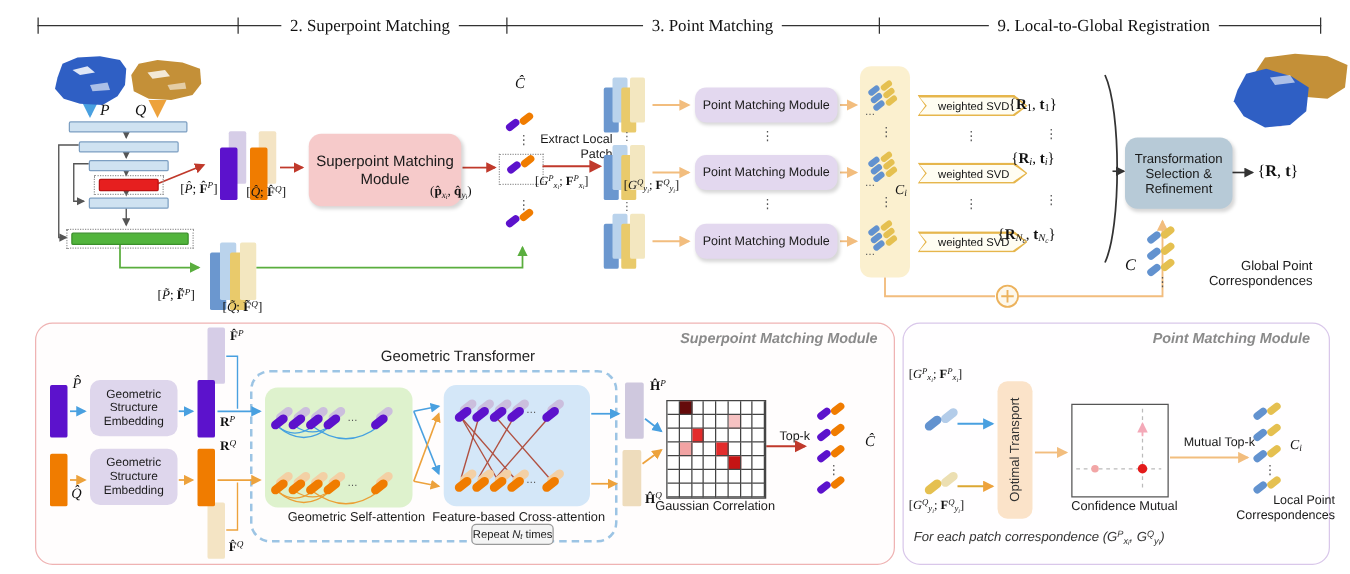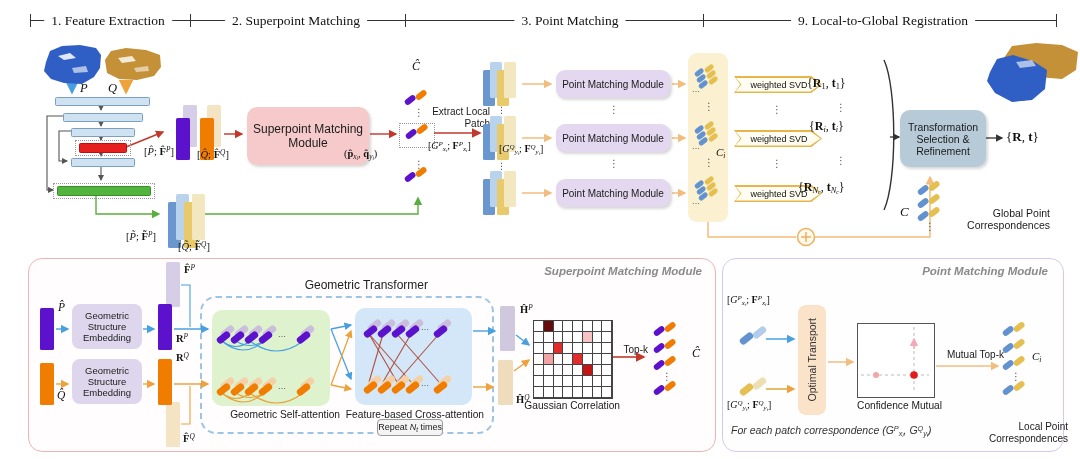--- a/index.html
+++ b/index.html
@@ -199,21 +199,20 @@
 
     <g fill="none">
       <path d="M914,327 V392" stroke="#bbb" stroke-width="1" stroke-dasharray="3,3"></path>
       <path d="M861,375 H929" stroke="#bbb" stroke-width="1" stroke-dasharray="3,3"></path>
       <path d="M914,349 V339" stroke="#f4a9b8" stroke-width="1.4" marker-end="url(#m-salmon)"></path>
       <circle cx="876" cy="375" r="3" fill="#f2a6a6"></circle>
       <circle cx="914" cy="375" r="3.8" fill="#e31b1b"></circle>
     </g>
   </svg>
 
-  <span class="hlabel" style="left:108px">1. Feature Extraction</span>
   <span class="hlabel" style="left:296px">2. Superpoint Matching</span>
   <span class="hlabel" style="left:570px">3. Point Matching</span>
   <span class="hlabel" style="left:883px">9. Local-to-Global Registration</span>
 
   <span class="lbl math" style="left:80px;top:82px;font-size:12.5px">P</span>
   <span class="lbl math" style="left:108px;top:82px;font-size:12.5px">Q</span>
 
   <div class="bar" style="left:55px;top:97px;width:93px;height:7px;background:#cfe2f1;border:1px solid #7d9fc2"></div>
   <div class="bar" style="left:63px;top:113px;width:78px;height:7px;background:#cfe2f1;border:1px solid #7d9fc2"></div>
   <div class="bar" style="left:71px;top:128px;width:62px;height:7px;background:#cfe2f1;border:1px solid #7d9fc2"></div>
@@ -504,17 +503,17 @@
   <span class="pl" style="left:1002px;top:328px;background:#6292cf"></span>
     <span class="pl" style="left:1013px;top:324px;background:#e5c050"></span>
   <span class="pl" style="left:1002px;top:345px;background:#6292cf"></span>
     <span class="pl" style="left:1013px;top:341px;background:#e5c050"></span>
   <span class="pl" style="left:1002px;top:362px;background:#6292cf"></span>
     <span class="pl" style="left:1013px;top:358px;background:#e5c050"></span>
   <span class="vd" style="left:1011px;top:372px">⋮</span>
   <span class="pl" style="left:1002px;top:387px;background:#6292cf"></span>
     <span class="pl" style="left:1013px;top:383px;background:#e5c050"></span>
   <span class="lbl" style="left:1032px;top:350px;font-size:11px"><i>C<sub>i</sub></i></span>
-  <div class="cap" style="left:976px;top:421px;width:92px;font-size:10px">Local Point Correspondences</div>
+  <div class="cap" style="left:976px;top:395px;width:92px;font-size:10px">Local Point Correspondences</div>
 
   <div class="abs" style="left:731px;top:424px;width:240px;font-size:10.5px;font-style:italic;color:#333;font-family:'Liberation Sans',sans-serif">For each patch correspondence (<i>G</i><sup><i>P</i></sup><sub><i>x<sub>i</sub></i></sub>, <i>G</i><sup><i>Q</i></sup><sub><i>y<sub>i</sub></i></sub>)</div>
 
 </div>
 
 </body></html>

